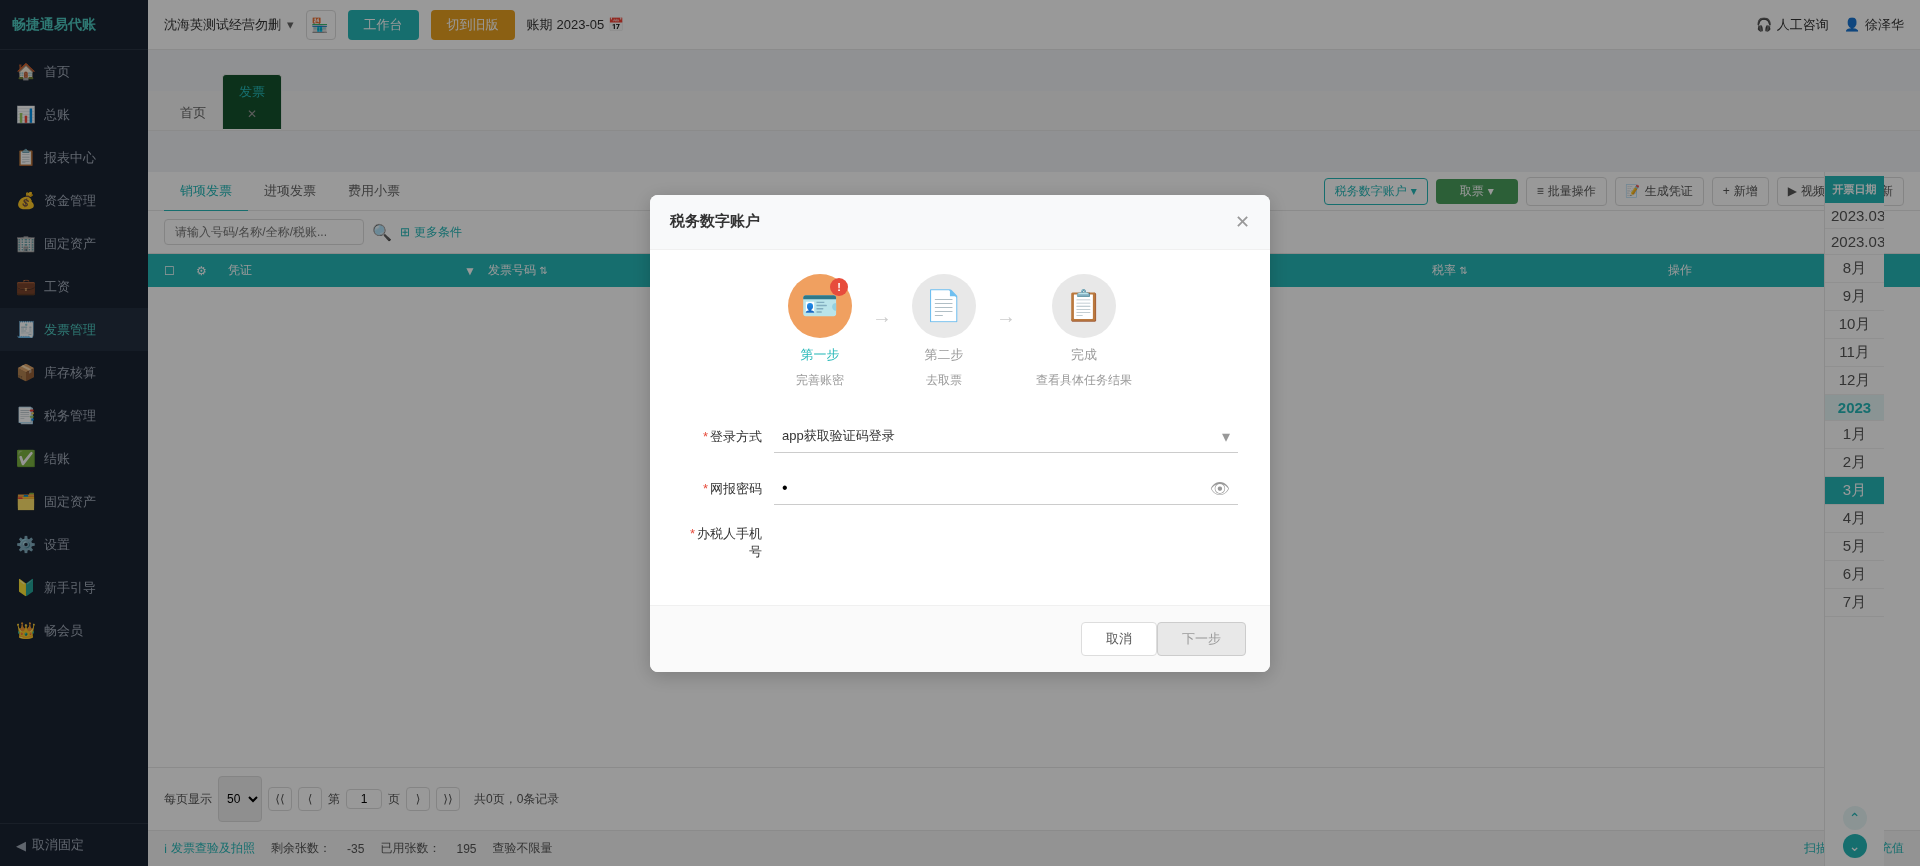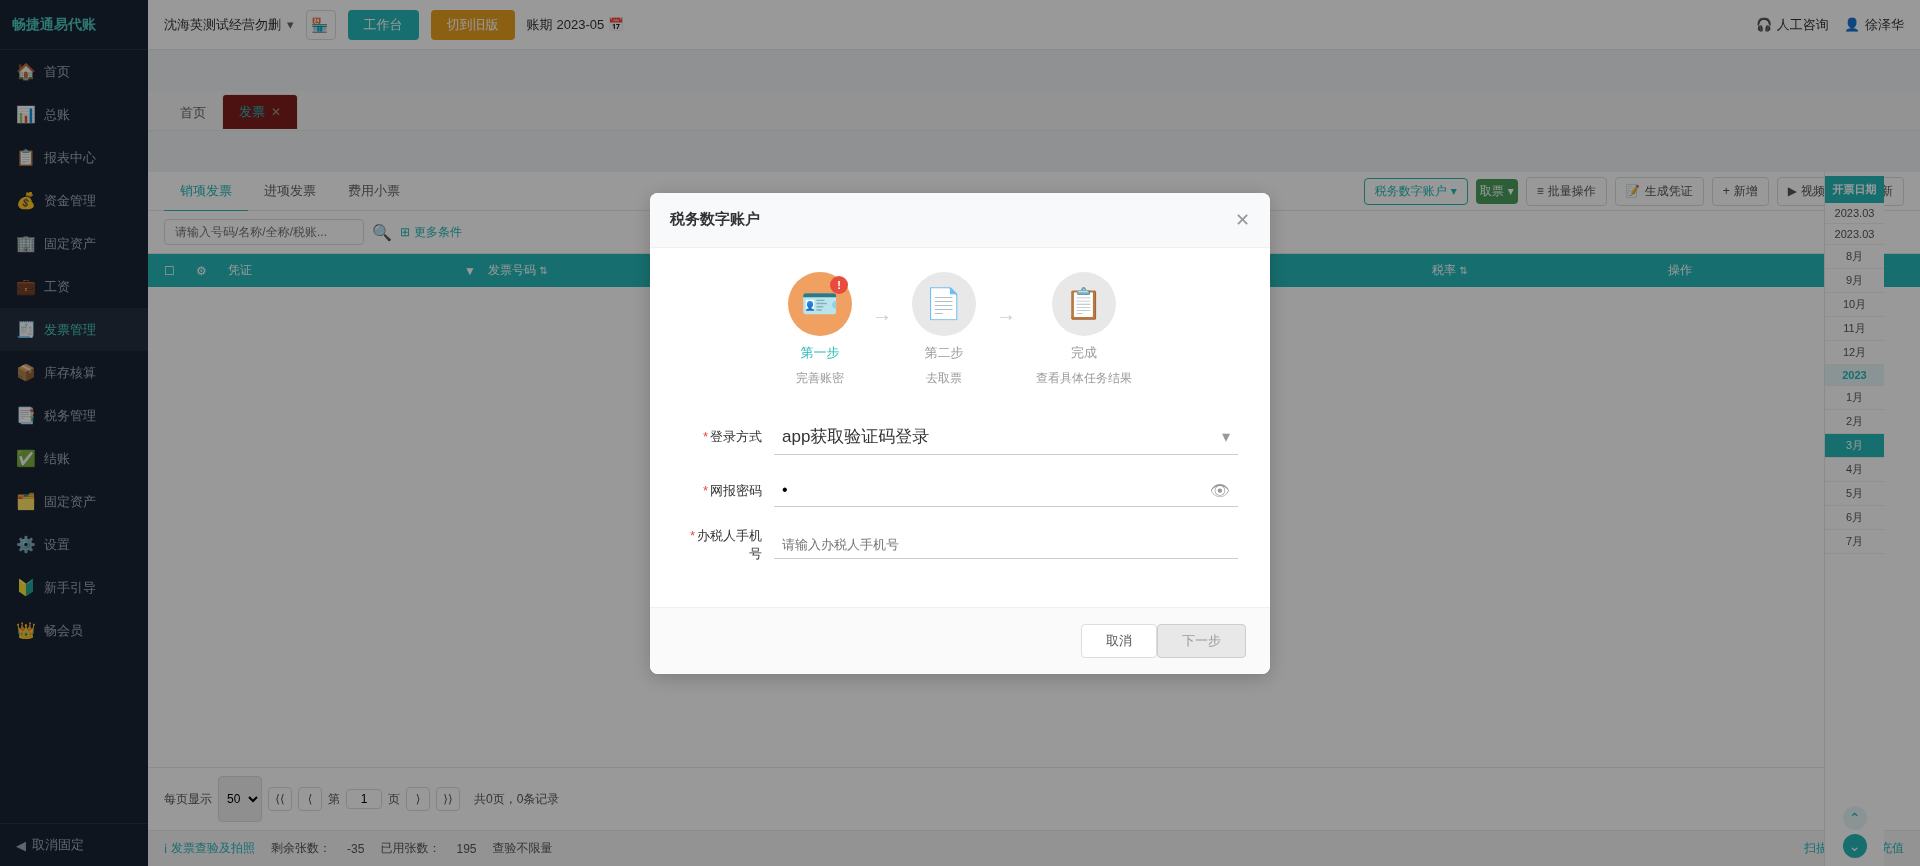--- a/index.html
+++ b/index.html
@@ -136,24 +136,25 @@
       padding: 8px 16px;
       font-size: 13px;
       cursor: pointer;
       color: #666;
       border-radius: 4px 4px 0 0;
       display: flex;
       align-items: center;
       gap: 6px;
     }
     .tab-item.active {
-      background: #7f1d1d;
+      background: #14532d;
       color: #26b8b8;
       border: 1px solid #e8e8e8;
       border-bottom: 1px solid #fff;
+      flex-direction: column;
     }
     .tab-close { color: #999; font-size: 12px; }
 
     
     .page-content {
       flex: 1;
       display: flex;
       flex-direction: column;
       overflow: hidden;
       background: #f0f2f5;
@@ -249,21 +250,21 @@
       background: #fff;
       border-left: 1px solid #e8e8e8;
       height: 100%;
       display: flex;
       flex-direction: column;
       padding-top: 4px;
       overflow-y: auto;
     }
     .period-item {
       padding: 4px 6px;
-      font-size: 11px;
+      font-size: 15px;
       color: #555;
       cursor: pointer;
       text-align: center;
       border-bottom: 1px solid #f0f0f0;
     }
     .period-item.active { background: #26b8b8; color: #fff; }
     .period-item.current-year { background: #e6f7f7; color: #26b8b8; font-weight: bold; }
 
     
     .status-bar {
@@ -580,21 +581,21 @@
         <span>进项发票</span>
       </div>
       <div class="invoice-tab">
         <span>费用小票</span>
       </div>
       <div class="invoice-actions">
         <div style="display:flex;align-items:center;gap:4px;padding:4px 10px;border:1px solid #26b8b8;border-radius:4px;cursor:pointer;font-size:12px;color:#26b8b8;">
           <span>税务数字账户</span>
           <span>▾</span>
         </div>
-        <div style="display:flex;align-items:center;gap:4px;padding:4px 4px;background:#4a9e5c;border-radius:4px;cursor:pointer;font-size:12px;color:#fff;">
+        <div style="display:flex;align-items:center;gap:4px;padding:4px 24px;background:#4a9e5c;border-radius:4px;cursor:pointer;font-size:12px;color:#fff;">
           <span>取票</span>
           <span>▾</span>
         </div>
         <div class="invoice-actions-btn">
           <span>≡</span>
           <span>批量操作</span>
         </div>
         <div class="invoice-actions-btn">
           <span>📝</span>
           <span>生成凭证</span>
@@ -758,38 +759,35 @@
             <span style="font-size:30px;color:#aaa;">📋</span>
           </div>
           <span class="step-label inactive">完成</span>
           <span class="step-desc">查看具体任务结果</span>
         </div>
       </div>
 
       <div class="form-field">
         <span class="form-label required">登录方式</span>
         <div class="form-input-wrapper" style="cursor:pointer;display:flex;align-items:center;justify-content:space-between;border-bottom:1px solid #ccc;flex:1;padding:6px 8px;">
-          <span style="font-size:17px;color:#333;">app获取验证码登录</span>
+          <span style="font-size:13px;color:#333;">app获取验证码登录</span>
           <span style="color:#999;">▾</span>
         </div>
       </div>
 
       <div class="form-field">
         <span class="form-label required">网报密码</span>
         <div class="form-input-wrapper" style="display:flex;align-items:center;border-bottom:1px solid #ccc;flex:1;padding:6px 8px;">
           <input type="password" value="a" style="border: none; outline: none; font-size: 16px; flex: 1 1 0%; background: transparent; letter-spacing: 4px;">
           <span style="color:#999;cursor:pointer;font-size:16px;">👁</span>
         </div>
       </div>
 
       <div class="form-field">
         <span class="form-label required">办税人手机号</span>
-        <div class="form-input-wrapper" style="display:flex;align-items:center;border-bottom:1px solid #ccc;flex:1;padding:6px 8px;">
-          <input type="text" style="border: none; outline: none; font-size: 13px; flex: 1 1 0%; background: transparent; color: rgb(153, 153, 153);" placeholder="请输入办税人手机号">
-        </div>
       </div>
     </div>
 
     <div class="modal-footer">
       <button class="btn-cancel">取消</button>
       <button class="btn-next">下一步</button>
     </div>
   </div>
 </div>
 

